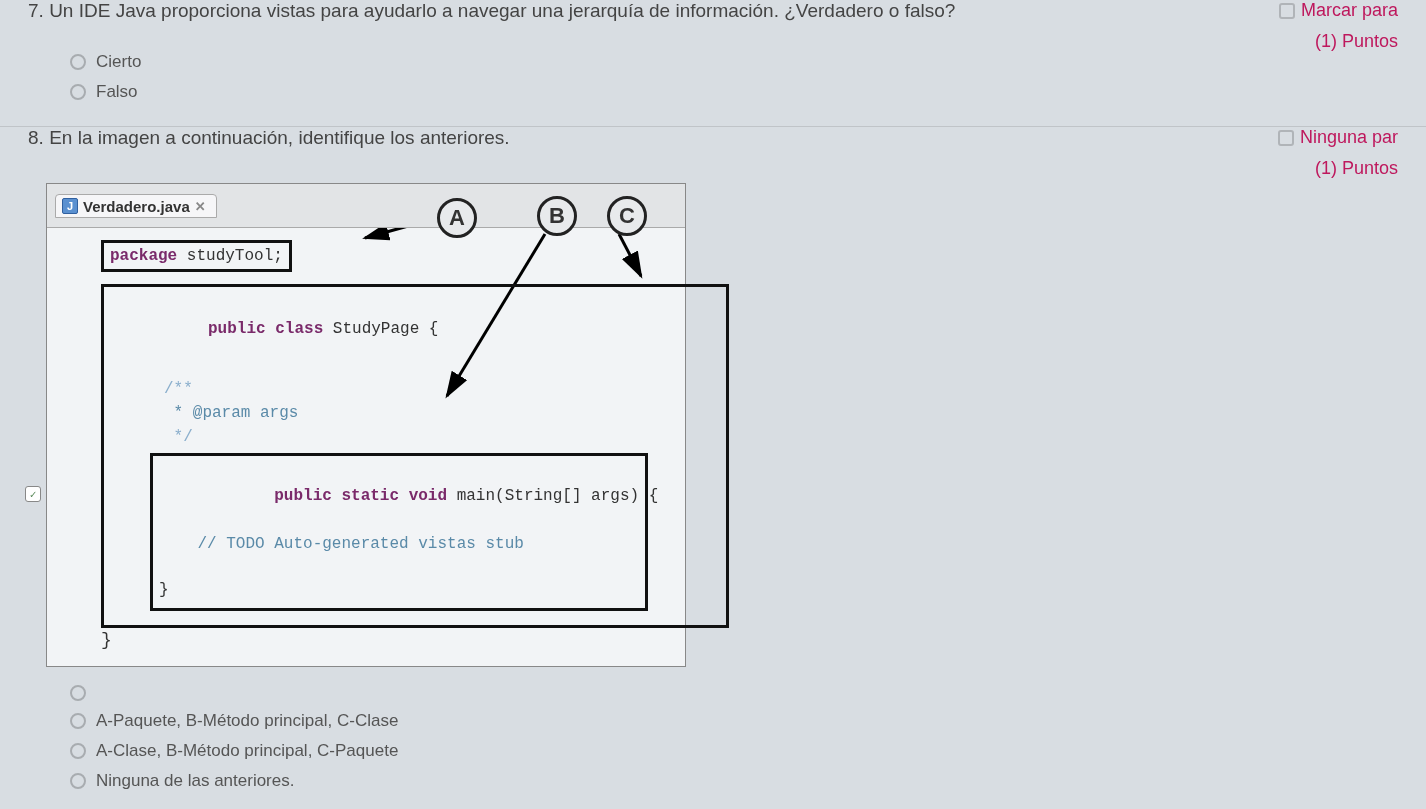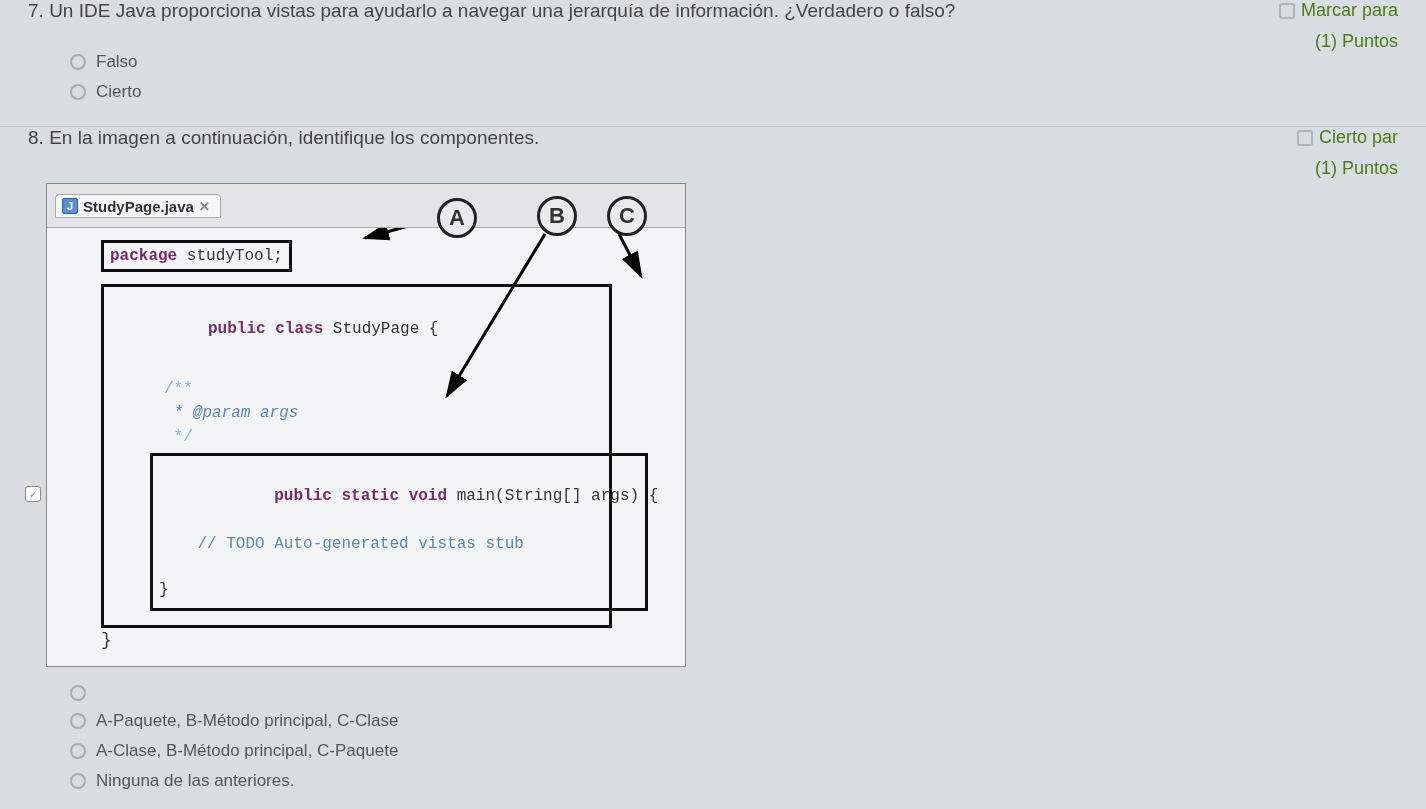--- a/index.html
+++ b/index.html
@@ -24,21 +24,21 @@
     font-size: 19px;
     color: #444;
     margin-bottom: 14px;
     flex: 1;
   }
   .right-col {
     text-align: right;
     white-space: nowrap;
     padding-left: 30px;
     font-size: 18px;
-    color: #4d7c0f;
+    color: #be185d;
   }
   .mark-row {
     display: flex;
     align-items: center;
     justify-content: flex-end;
     margin-bottom: 10px;
   }
   .checkbox {
     width: 16px;
     height: 16px;
@@ -147,21 +147,21 @@
     border: 3px solid #111;
     padding: 4px 6px;
     display: inline-block;
   }
   .box-pkg {
     margin-left: 28px;
     margin-bottom: 12px;
   }
   .box-class {
     margin-left: 28px;
-    width: 511px;
+    width: 628px;
     padding: 6px 8px 10px 8px;
   }
   .box-main {
     margin: 4px 16px 4px 38px;
     width: 498px;
     padding: 4px 6px 6px 6px;
   }
   .code-line { line-height: 24px; white-space: pre; }
   .gutter-icon {
     position: absolute;
@@ -203,39 +203,39 @@
       <div class="mark-row">
         <span class="checkbox"></span>
         <span>Marcar para</span>
       </div>
       <div>(1) Puntos</div>
     </div>
   </div>
   <div class="options">
     <div class="option">
       <span class="radio"></span>
+      <span>Cierto</span>
+    </div>
+    <div class="option">
+      <span class="radio"></span>
       <span>Falso</span>
-    </div>
-    <div class="option">
-      <span class="radio"></span>
-      <span>Cierto</span>
     </div>
   </div>
 </div>
 
 <div class="question" style="border-bottom:none;">
   <div class="q-row">
     <div class="q-text">
       <span>8.</span>
-      <span>En la imagen a continuación, identifique los componentes.</span>
+      <span>En la imagen a continuación, identifique los anteriores.</span>
     </div>
     <div class="right-col">
       <div class="mark-row">
         <span class="checkbox"></span>
-        <span>Cierto par</span>
+        <span>Ninguna par</span>
       </div>
       <div>(1) Puntos</div>
     </div>
   </div>
 
   <div class="editor-wrap">
     <svg class="arrows" width="640" height="400">
       <defs>
         <marker id="ah" markerWidth="10" markerHeight="10" refX="8" refY="3" orient="auto">
           <path d="M0,0 L0,6 L9,3 z" fill="#000"></path>
@@ -246,39 +246,39 @@
       <line x1="572" y1="50" x2="594" y2="92" stroke="#000" stroke-width="3" marker-end="url(#ah)"></line>
     </svg>
 
     <div class="letter-bubble bubble-a">A</div>
     <div class="letter-bubble bubble-b">B</div>
     <div class="letter-bubble bubble-c">C</div>
 
     <div class="tab-bar">
       <div class="tab">
         <span class="tab-icon">J</span>
-        <span>StudyPage.java</span>
+        <span>Verdadero.java</span>
         <span class="tab-close">✕</span>
       </div>
     </div>
 
     <div class="code-body">
       <span class="gutter-icon">✓</span>
 
       <div class="box box-pkg">
         <span class="kw">package</span><span> studyTool;</span>
       </div>
 
       <div class="box box-class">
         <div class="code-line">
           <span class="kw">public</span> <span class="kw">class</span><span class="cls"> StudyPage {</span>
         </div>
         <div class="code-line" style="height:12px;"></div>
         <div class="code-line cmt-light" style="padding-left:52px;">/**</div>
-        <div class="code-line cmt" style="padding-left:52px;font-style:italic;"> * @param args</div>
+        <div class="code-line cmt" style="padding-left:52px;"> * @param args</div>
         <div class="code-line cmt-light" style="padding-left:52px;"> */</div>
 
         <div class="box box-main">
           <div class="code-line">
             <span class="kw">public</span> <span class="kw">static</span> <span class="kw">void</span><span> main(String[] args) {</span>
           </div>
           <div class="code-line cmt">    // TODO Auto-generated vistas stub</div>
           <div class="code-line" style="height:22px;"></div>
           <div class="code-line">}</div>
         </div>

